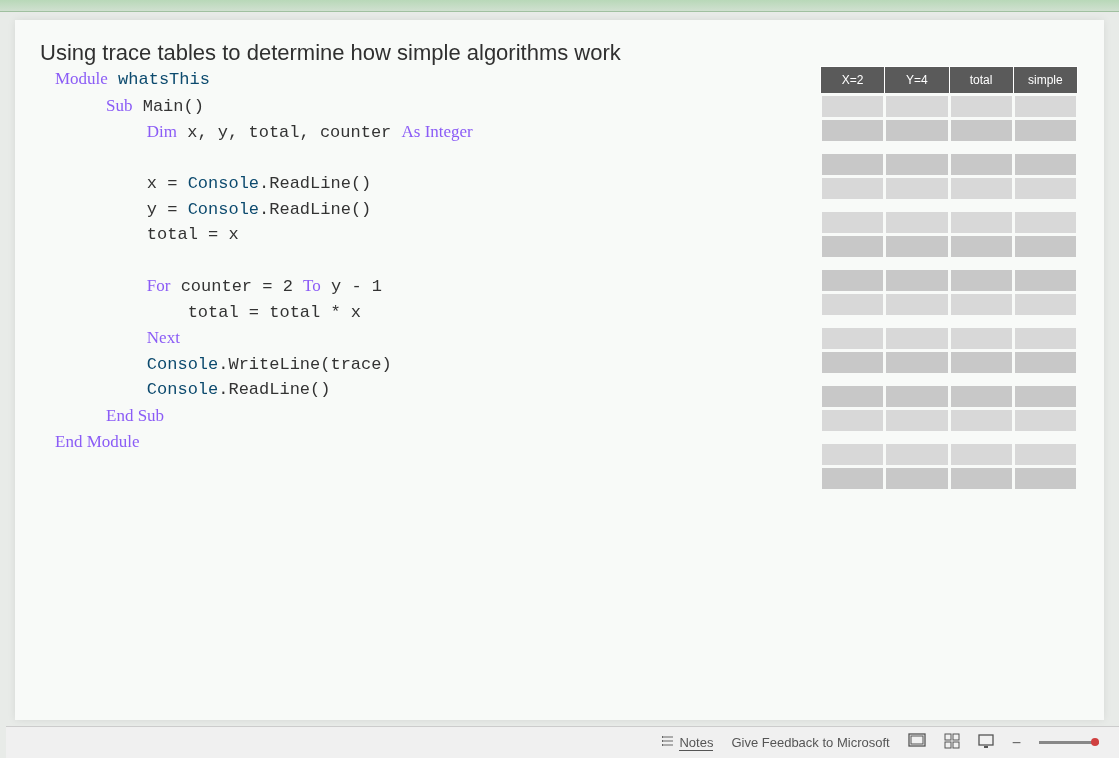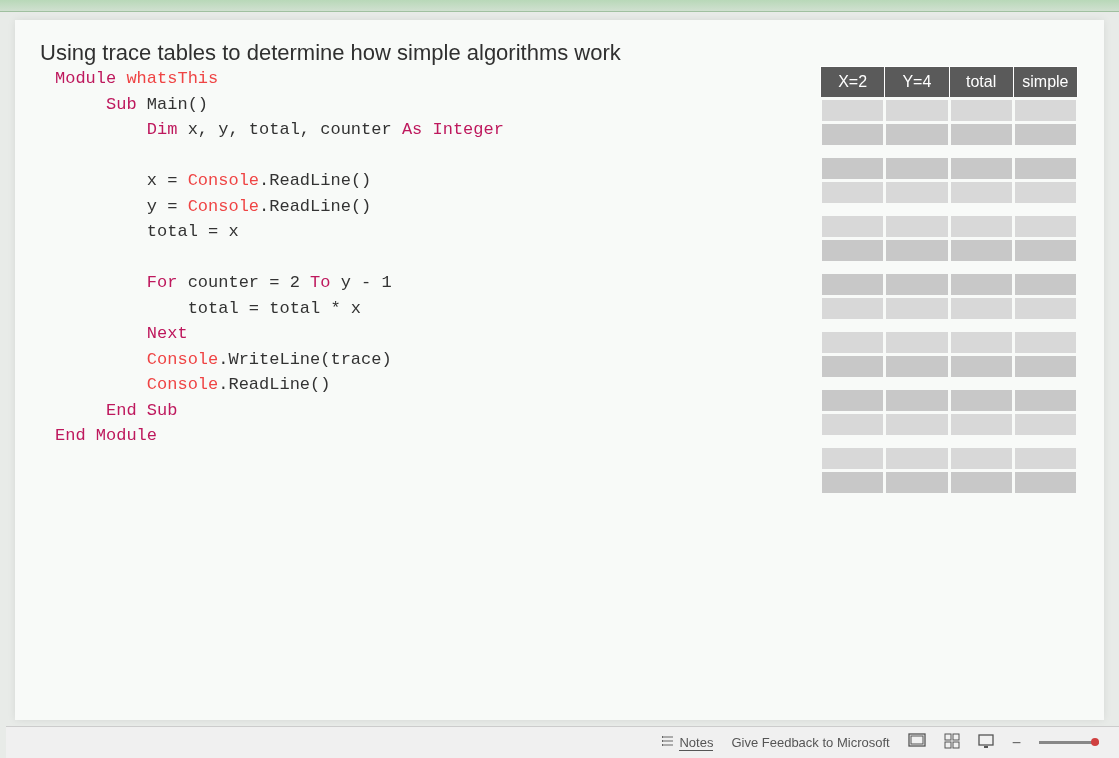--- a/index.html
+++ b/index.html
@@ -66,33 +66,33 @@
       padding-left: 15px;
     }
     .code-block {
       font-family: Consolas, "Courier New", monospace;
       font-size: 17px;
       line-height: 1.5;
       color: #333;
       white-space: pre;
       padding-left: 15px;
     }
-    .kw-blue { color: #be185d; }
-    .kw-teal { color: #ef4444; }
+    .kw-blue { color: #8b5cf6; font-family: Liberation Serif, serif; }
+    .kw-teal { color: #0c4a6e; }
     .right-col {
       width: 260px;
     }
     .trace-table {
       border-collapse: collapse;
       width: 100%;
     }
     .trace-table th {
       background: #5a5a5a;
       color: #fff;
-      font-size: 16px;
+      font-size: 12px;
       font-weight: 500;
       padding: 6px 4px;
       border: 1px solid #fff;
       text-align: center;
       height: 26px;
     }
     .trace-table td {
       background: #d0d0d0;
       border: 3px solid #f8faf8;
       height: 24px;

